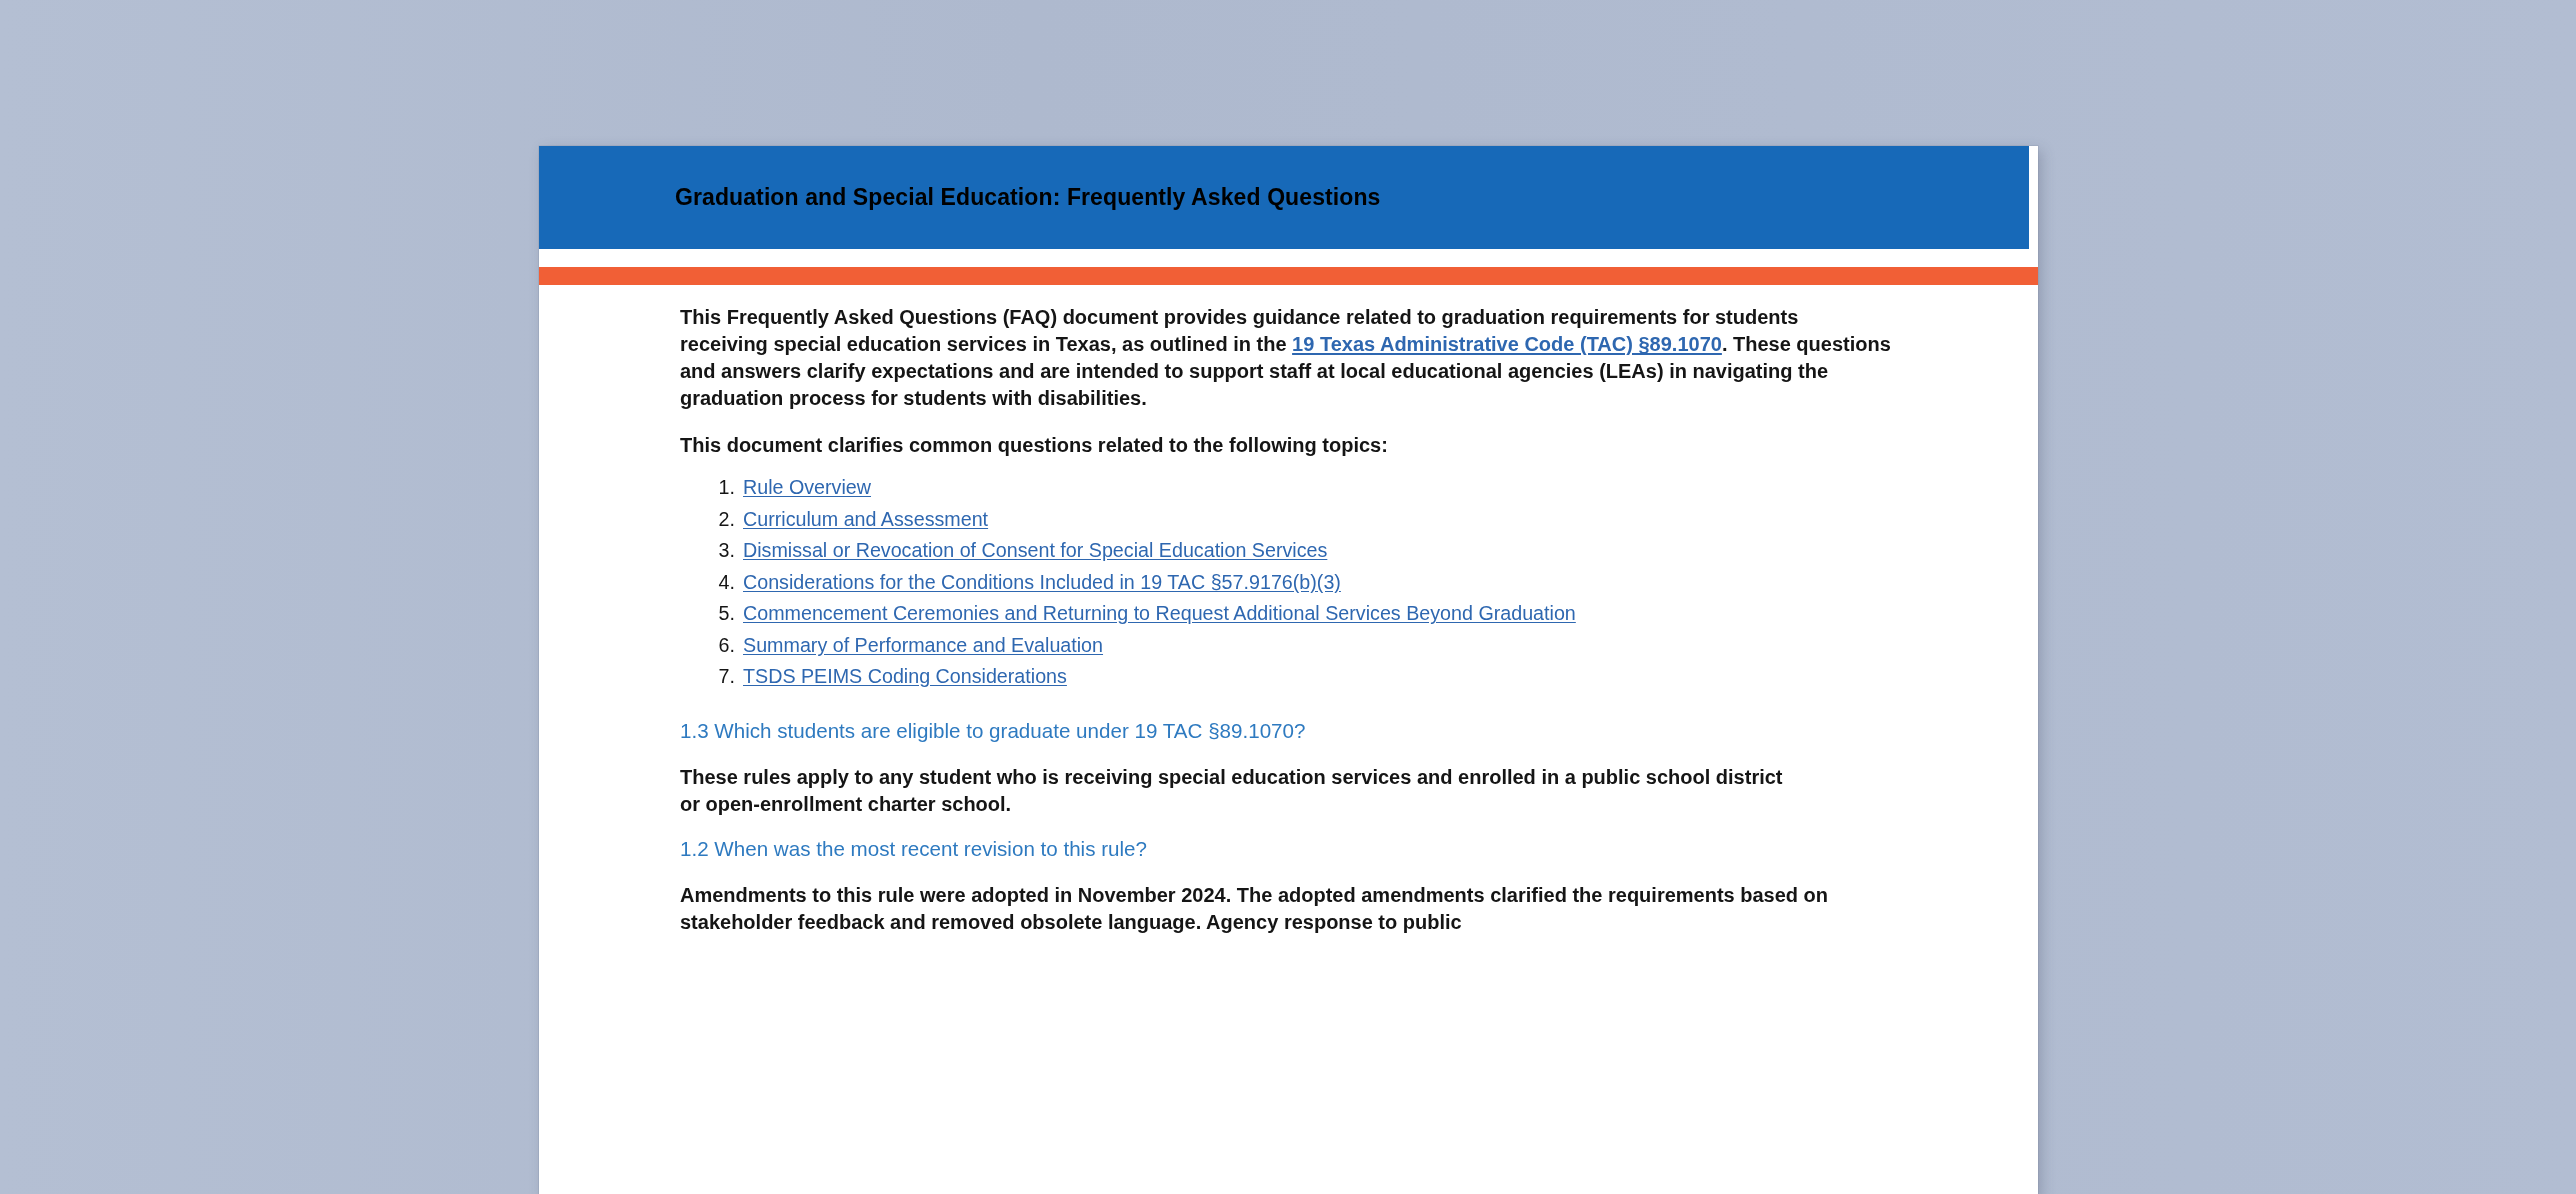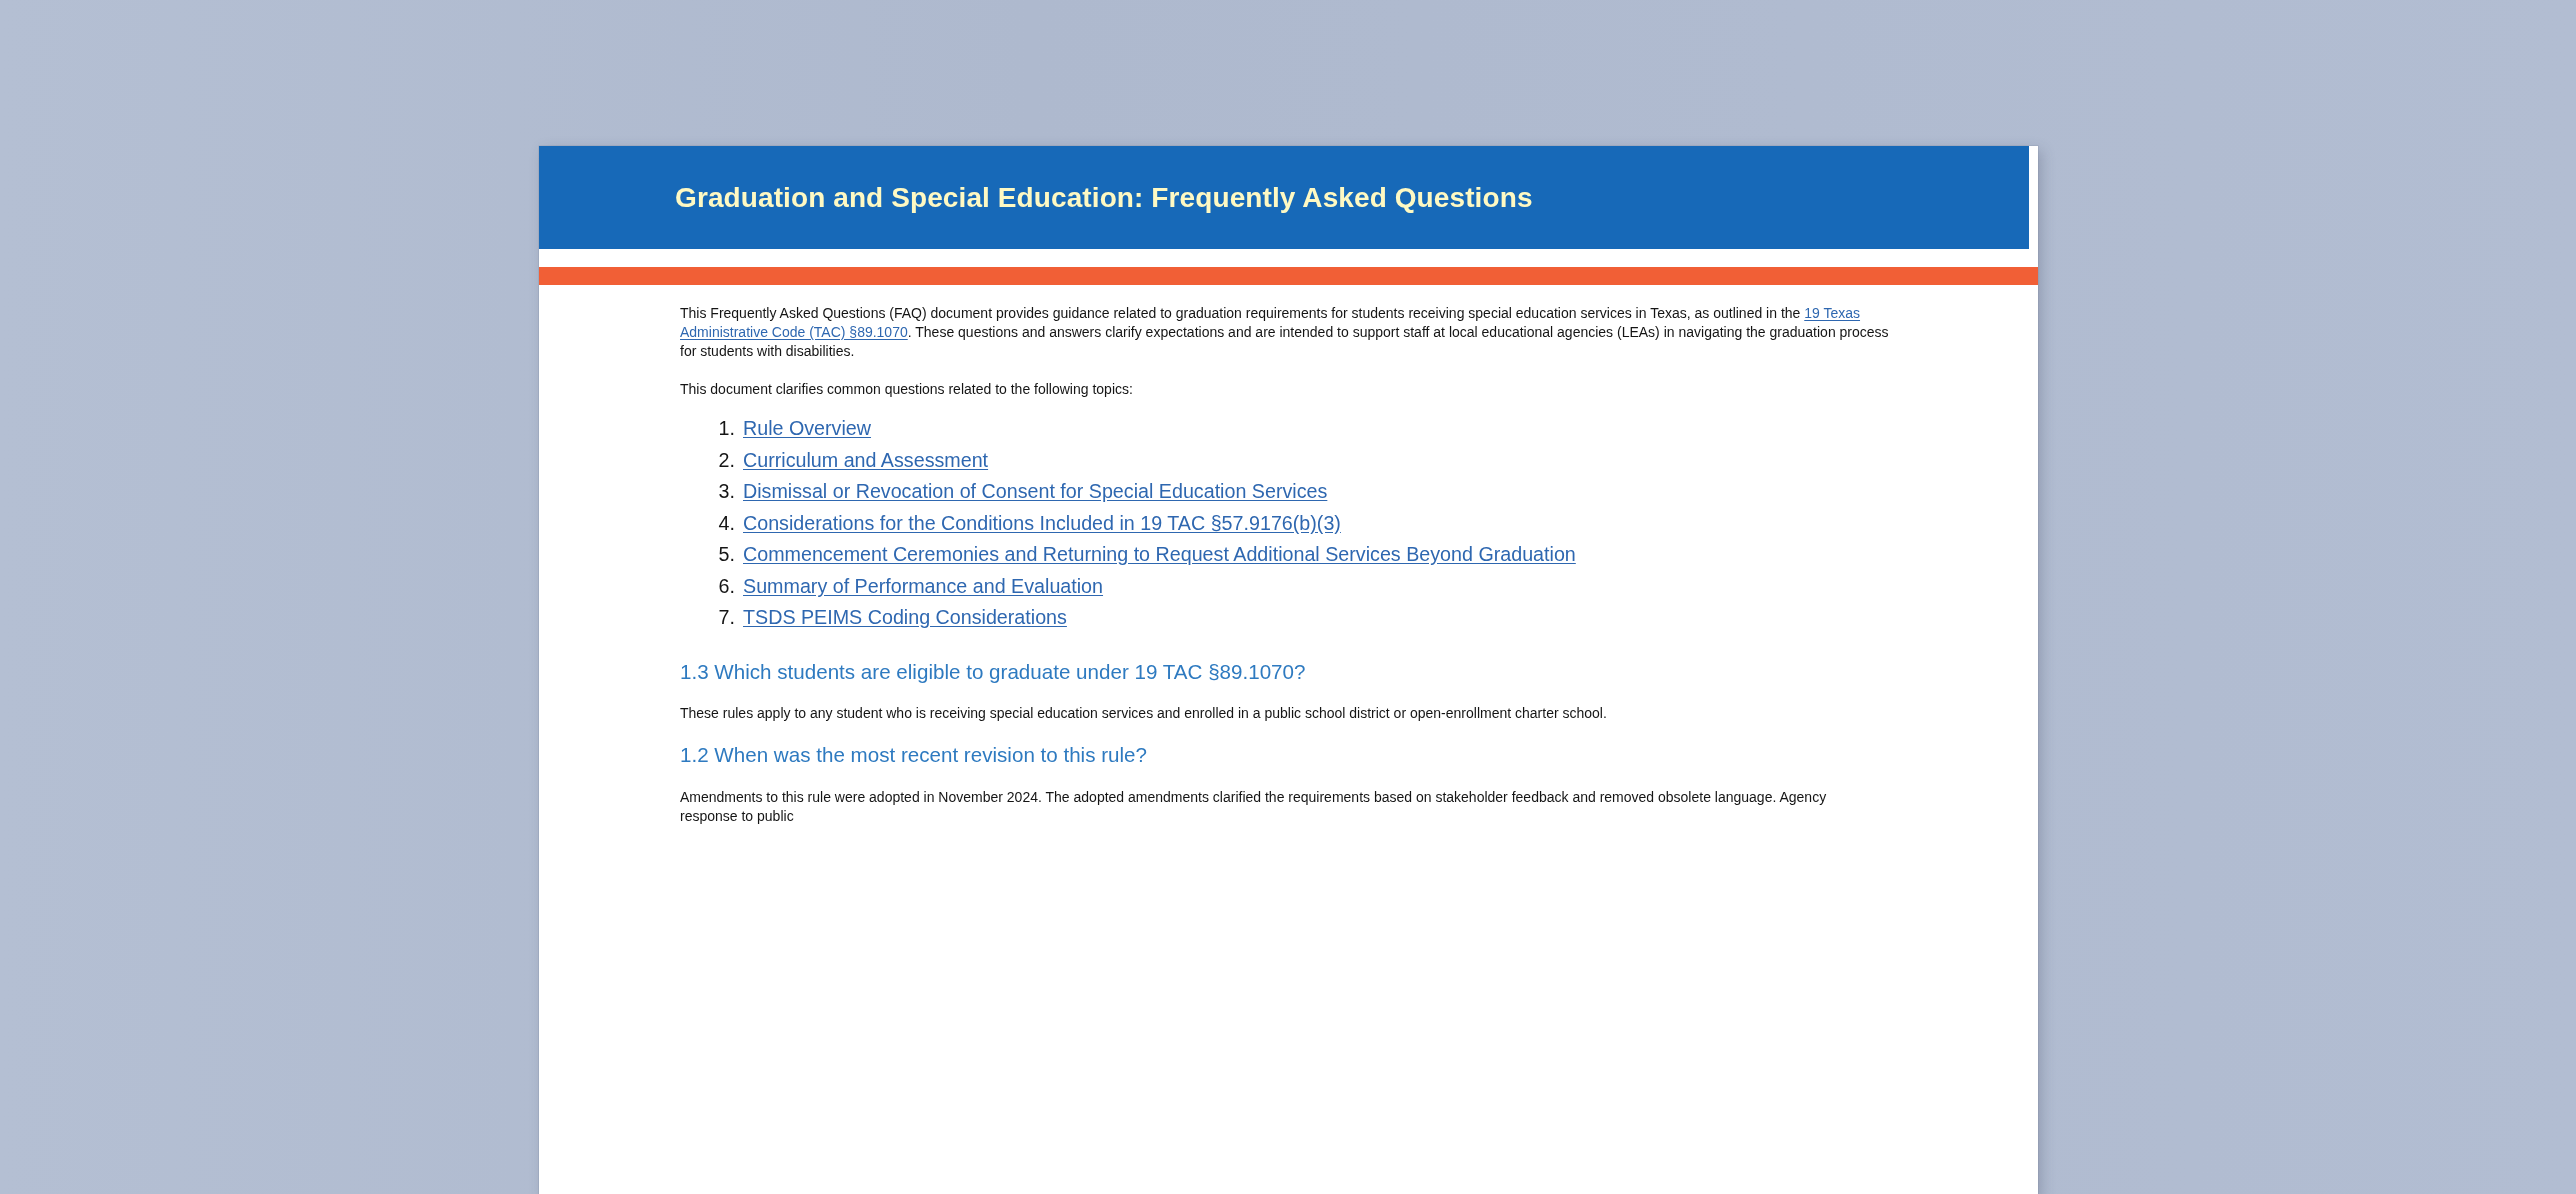--- a/index.html
+++ b/index.html
@@ -38,22 +38,22 @@
     position: absolute;
     left: 0;
     top: 0;
     width: 1490px;
     height: 103px;
     background: #1769b8;
     display: flex;
     align-items: center;
   }
   .banner-title {
-    color: #fef9c3;
-    font-size: 28px;
+    color: #000000;
+    font-size: 23px;
     font-weight: bold;
     letter-spacing: 0.1px;
     margin-left: 136px;
     white-space: nowrap;
   }
 
   
   .logo {
     position: absolute;
     right: 28px;
@@ -76,24 +76,25 @@
   
   .content {
     position: absolute;
     left: 141px;
     top: 158px;
     width: 1281px;
   }
 
   p.body {
     margin: 0 0 20px 0;
-    font-size: 14px;
+    font-size: 20px;
     line-height: 1.345;
     color: #151515;
     max-width: 1211px;
+    font-weight: bold;
   }
   p.body.tight { max-width: 1170px; }
   p.body.narrow { max-width: 1105px; }
 
   a.link {
     color: #2e67b0;
     text-decoration: underline;
     text-underline-offset: 1.8px;
   }
 

